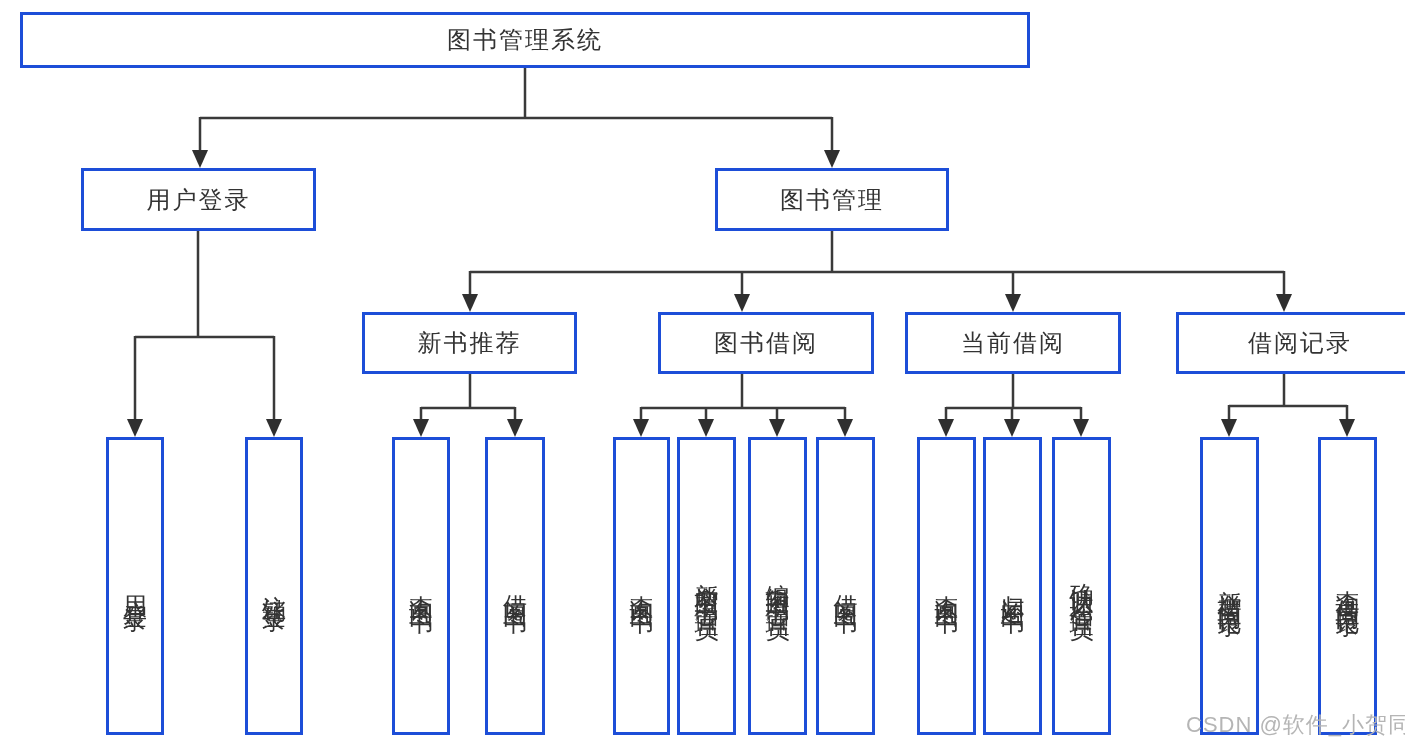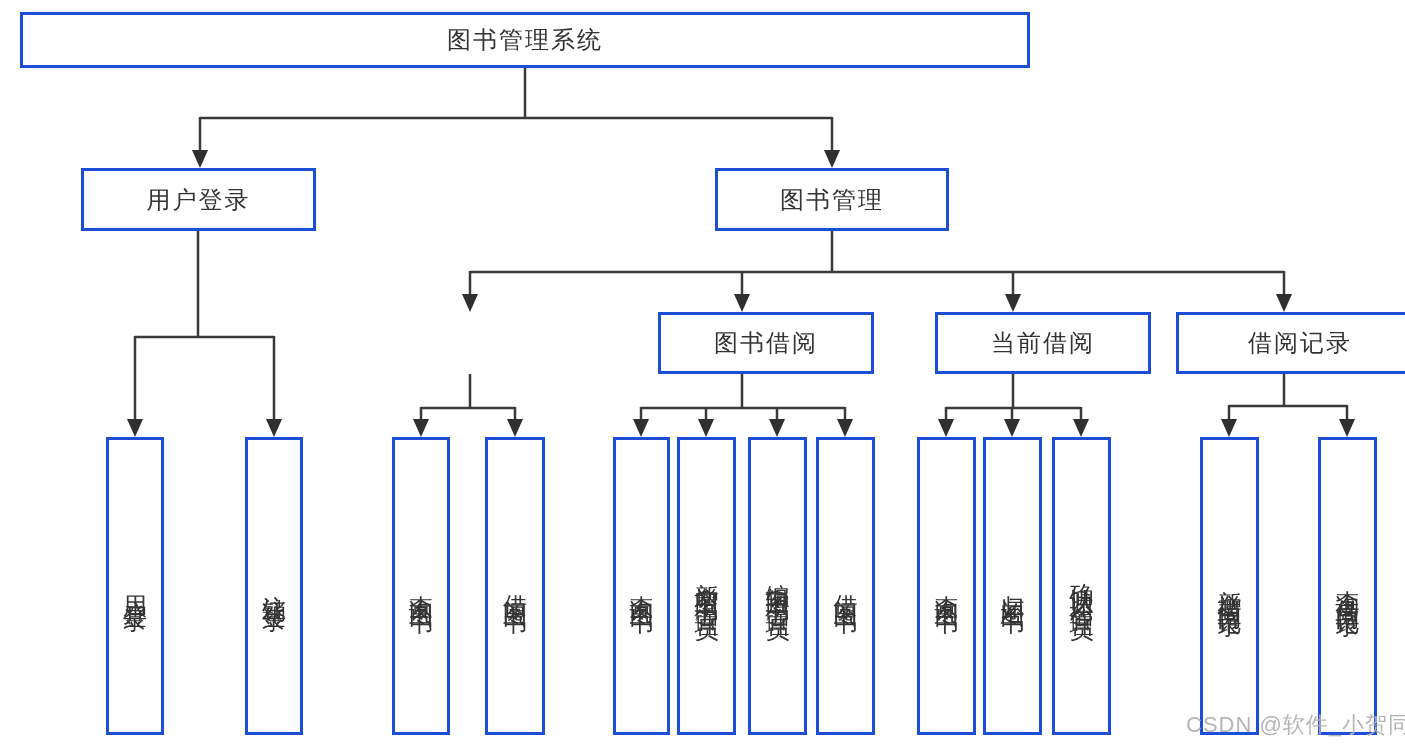--- a/index.html
+++ b/index.html
@@ -114,24 +114,27 @@
     <span class="hlabel">图书管理系统</span>
   </div>
 
   <div class="node" style="left:81px; top:168px; width:235px; height:63px;">
     <span class="hlabel">用户登录</span>
   </div>
   <div class="node" style="left:715px; top:168px; width:234px; height:63px;">
     <span class="hlabel">图书管理</span>
   </div>
 
+  <div class="node" style="left:362px; top:312px; width:215px; height:62px;">
+    <span class="hlabel">新书推荐</span>
+  </div>
   <div class="node" style="left:634px; top:312px; width:216px; height:62px;margin-left:24px;">
     <span class="hlabel">图书借阅</span>
   </div>
-  <div class="node" style="left:905px; top:312px; width:216px; height:62px;margin-left:30px;">
+  <div class="node" style="left:905px; top:312px; width:216px; height:62px;">
     <span class="hlabel">当前借阅</span>
   </div>
   <div class="node" style="left:1176px; top:312px; width:248px; height:62px;">
     <span class="hlabel">借阅记录</span>
   </div>
 
   <div class="node" style="left:106px; top:437px; width:58px; height:298px;">
     <span class="vlabel">用户登录</span>
   </div>
   <div class="node" style="left:245px; top:437px; width:58px; height:298px;">

